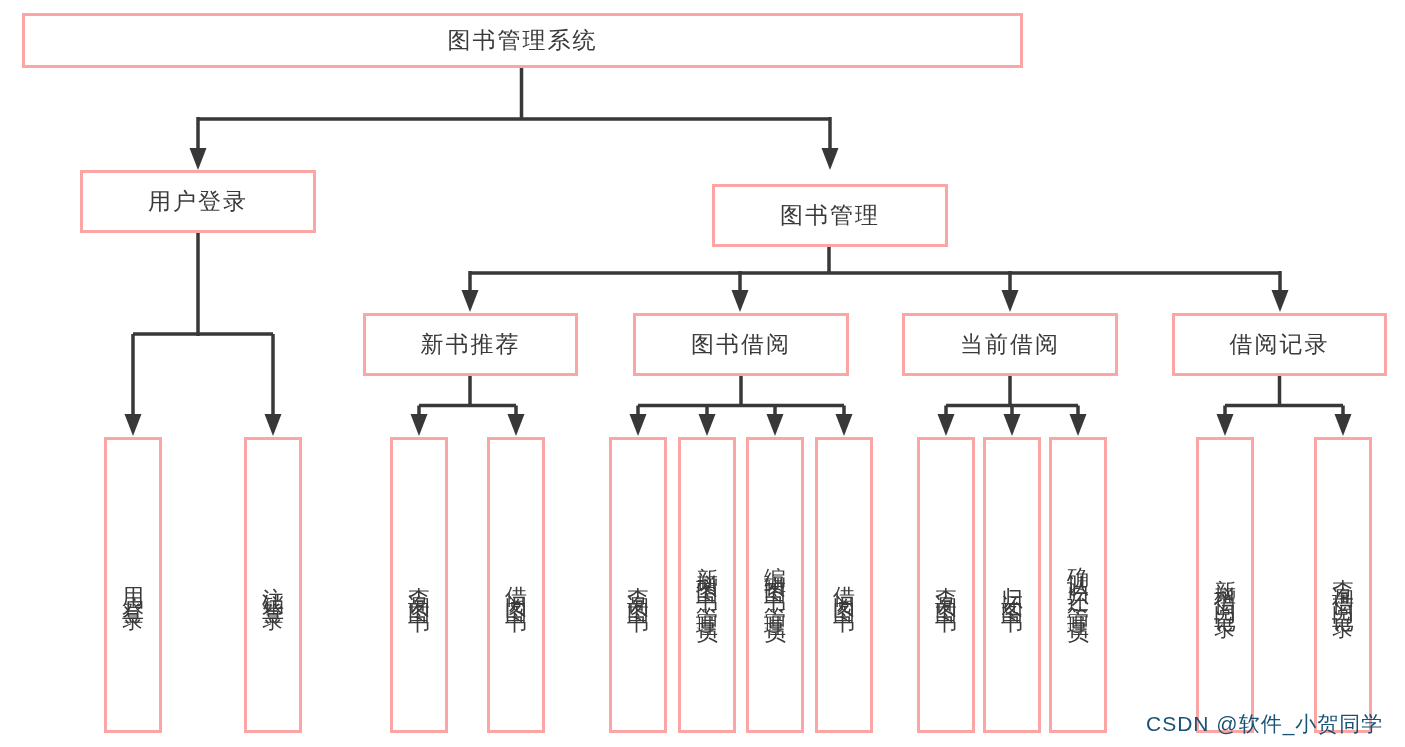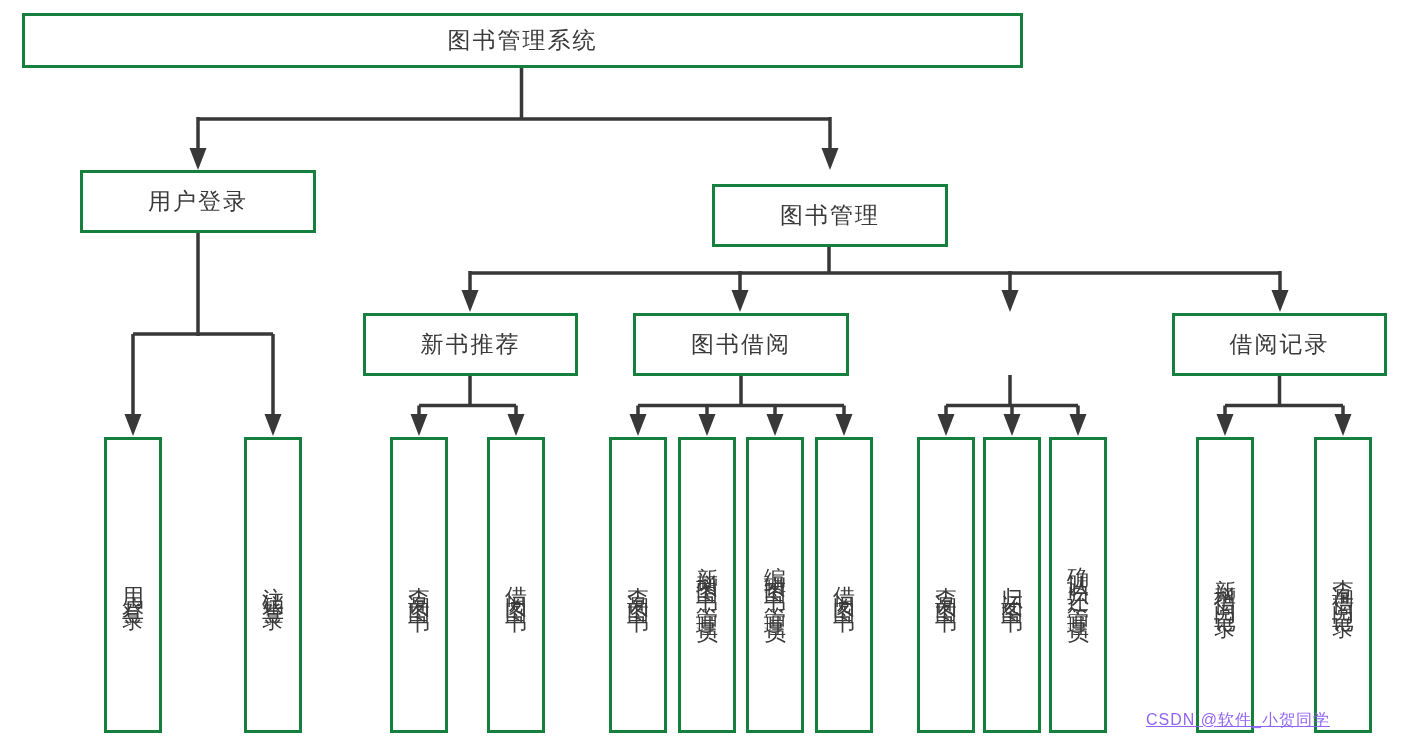--- a/index.html
+++ b/index.html
@@ -13,21 +13,21 @@
   }
   .connectors {
     position: absolute;
     left: 0; top: 0;
     width: 1405px; height: 747px;
     pointer-events: none;
   }
   .box {
     position: absolute;
     box-sizing: border-box;
-    border: 3px solid #15803d;
+    border: 3px solid #fca5a5;
     background: #ffffff;
     display: flex;
     align-items: center;
     justify-content: center;
     color: #3a3a3a;
   }
   .hbox span {
     font-size: 23px;
     letter-spacing: 2px;
     white-space: nowrap;
@@ -37,27 +37,26 @@
     text-orientation: mixed;
     font-size: 22px;
     letter-spacing: 8px;
     line-height: 1.1;
     white-space: nowrap;
   }
   .watermark {
     position: absolute;
     left: 1146px;
     top: 710px;
-    font-size: 16px;
-    color: #8b5cf6;
+    font-size: 21px;
+    color: #0c4a6e;
     letter-spacing: 1px;
     white-space: nowrap;
     z-index: 5;
     opacity: 0.95;
-    text-decoration: underline;
   }
 </style>
 </head>
 <body>
 
 <div class="canvas">
 
   <svg class="connectors" width="1405" height="747" viewBox="0 0 1405 747" xmlns="http://www.w3.org/2000/svg">
     <g stroke="#383838" stroke-width="3.5" fill="none">
       <path d="M521.5,66 V119 M198,119 H830 M198,117 V150 M830,117 V150"></path>
@@ -101,20 +100,23 @@
   <div class="box hbox" style="left:712px;top:184px;width:236px;height:63px">
     <span>图书管理</span>
   </div>
 
   <div class="box hbox" style="left:363px;top:313px;width:215px;height:63px">
     <span>新书推荐</span>
   </div>
   <div class="box hbox" style="left:633px;top:313px;width:216px;height:63px">
     <span>图书借阅</span>
   </div>
+  <div class="box hbox" style="left:902px;top:313px;width:216px;height:63px">
+    <span>当前借阅</span>
+  </div>
   <div class="box hbox" style="left:1172px;top:313px;width:215px;height:63px">
     <span>借阅记录</span>
   </div>
 
   <div class="box vbox" style="left:104px;top:437px;width:58px;height:296px">
     <span>用户登录</span>
   </div>
   <div class="box vbox" style="left:244px;top:437px;width:58px;height:296px">
     <span>注销登录</span>
   </div>

